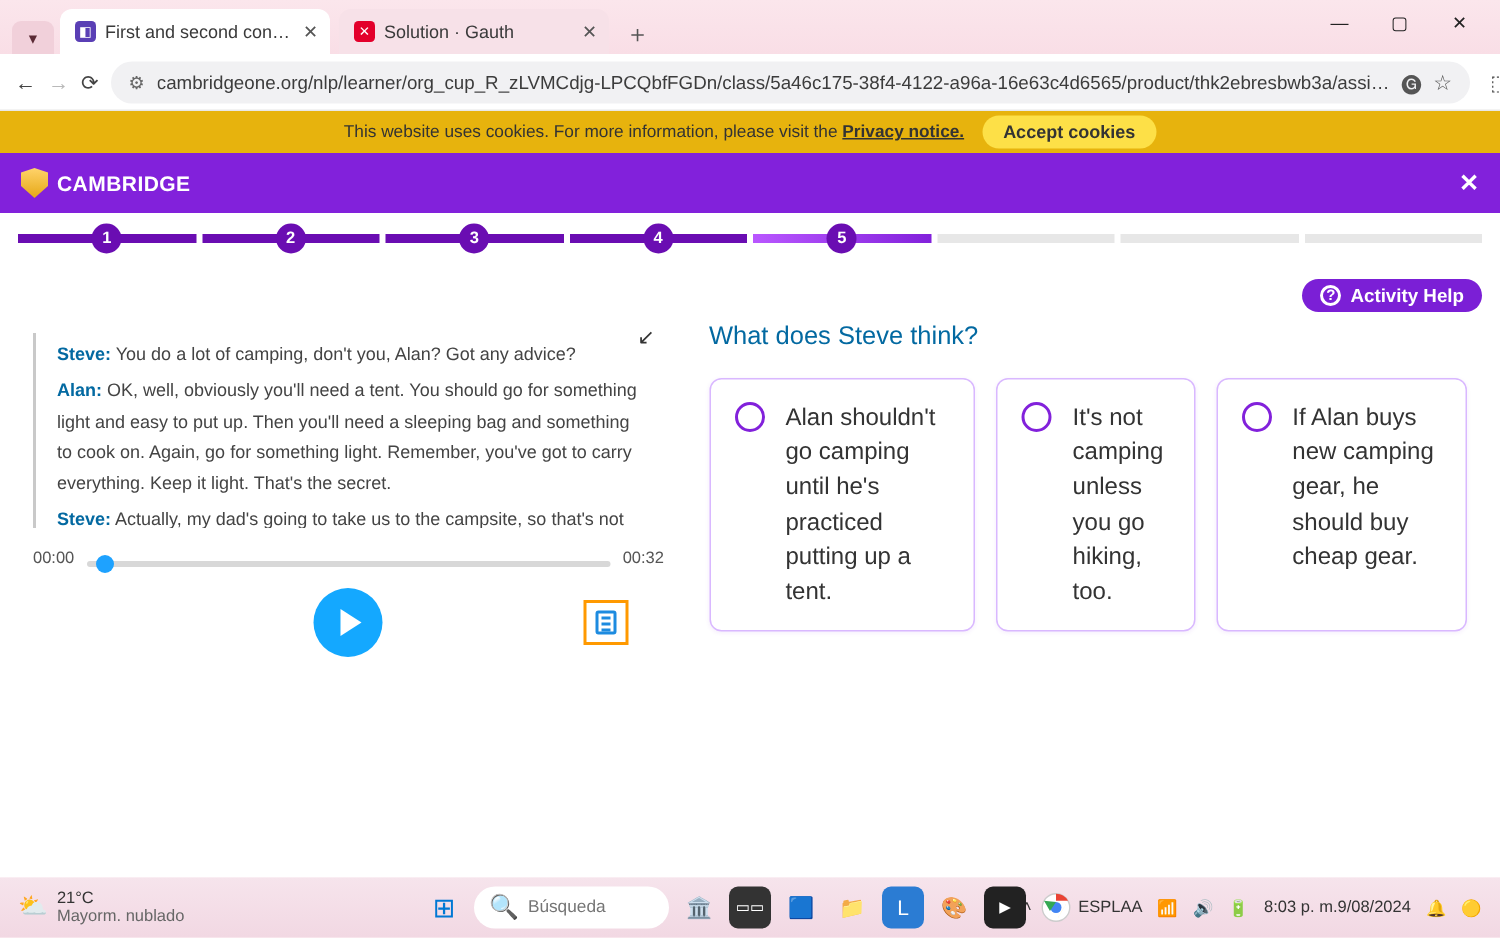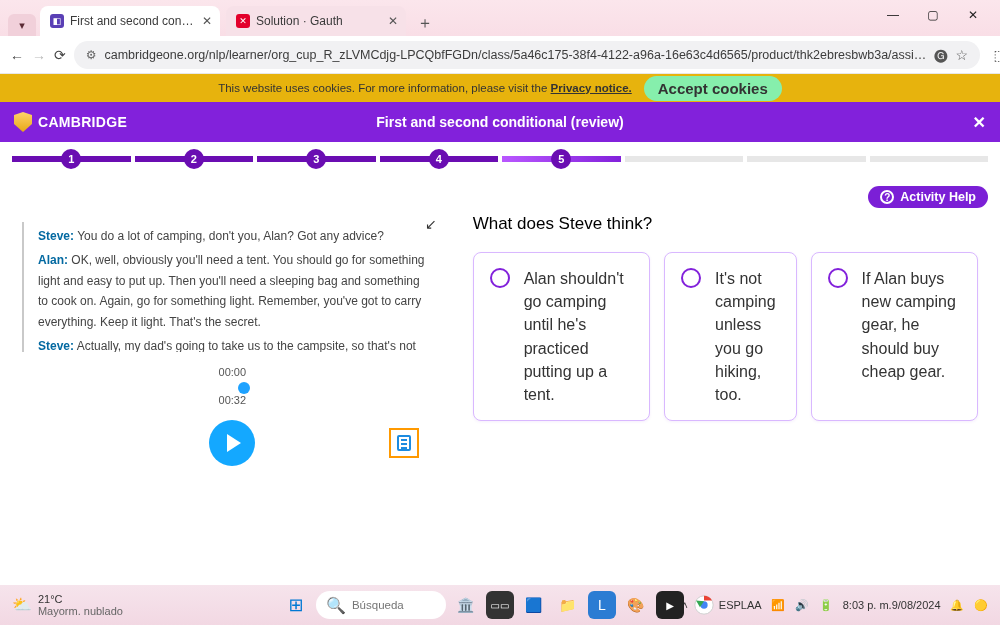--- a/index.html
+++ b/index.html
@@ -16,21 +16,21 @@
   .winbtns span { width:26px; height:22px; display:flex; align-items:center; justify-content:center; font-size:12px; color:#222;}
   .toolbar { height: 38px; background:#fff; display:flex; align-items:center; padding:0 10px; gap:8px; border-bottom:1px solid #e8e8e8;}
   .tbtn { width:24px; height:24px; display:flex; align-items:center; justify-content:center; color:#444; font-size:14px; border-radius:4px;}
   .tbtn.dis { color:#b9b9b9; }
   .omni { flex:1; height:28px; background:#f1f1f3; border-radius:14px; display:flex; align-items:center; padding:0 12px; gap:8px; }
   .omni .txt { font-size:12.5px; color:#3c3c3c; white-space:nowrap; overflow:hidden; text-overflow:ellipsis; flex:1;}
   .right-icons { display:flex; gap:10px; align-items:center; }
   .cookiebar { height:28px; background:#e7b30d; display:flex; align-items:center; justify-content:center; gap:12px;}
   .cookiebar .msg { font-size:11.5px; color:#333; }
   .cookiebar .msg .lnk { font-weight:700; text-decoration:underline; }
-  .cookiebar .btn { background:#86efac; border-radius:14px; padding:4px 14px; font-size:15px; color:#333; font-weight:600;}
+  .cookiebar .btn { background:#fde047; border-radius:14px; padding:4px 14px; font-size:12px; color:#333; font-weight:600;}
   .purplebar { height:40px; background:#8221db; display:flex; align-items:center; padding:12px 14px; color:#fff; position:relative;}
   .purplebar .brand { display:flex; align-items:center; gap:6px; font-weight:600; font-size:14px; letter-spacing:.3px;}
   .purplebar .brand .shield { width:18px; height:20px; background:linear-gradient(#ffd36b,#e6a816); clip-path: polygon(50% 0,100% 15%,100% 60%,50% 100%,0 60%,0 15%); position:relative;}
   .purplebar .title { position:absolute; left:0; right:0; text-align:center; font-size:14px; font-weight:700;}
   .purplebar .close { position:absolute; right:14px; font-size:16px; font-weight:700;}
   .progress { height:38px; background:#fff; position:relative; padding-top:14px; display:flex; gap:4px; padding-left:12px; padding-right:12px;}
   .seg { flex:1; height:6px; background:#e7e7e7; position:relative;}
   .seg.fill { background:#6a0db2; }
   .seg .node { position:absolute; left:50%; top:-7px; transform:translateX(-50%); width:20px; height:20px; border-radius:50%; background:#6a0db2; color:#fff; font-size:11px; font-weight:700; display:flex; align-items:center; justify-content:center;}
   .seg.current { background:linear-gradient(to right,#b957ff,#8221db);}
@@ -38,31 +38,31 @@
   .help { position:absolute; right:12px; top:6px; background:#7b1fd6; color:#fff; border-radius:14px; padding:4px 12px; font-size:12.5px; font-weight:600; display:flex; align-items:center; gap:6px;}
   .help .ic { width:14px;height:14px;border:2px solid #fff;border-radius:50%; display:flex;align-items:center;justify-content:center;font-size:10px;}
   .instr { text-align:center; font-size:22px; color:#444; padding-top:36px; font-weight:500;}
   .body { display:flex; padding:42px 22px 0 22px; gap:30px;}
   .left { width:44%; position:relative;}
   .left .collapse { position:absolute; right:6px; top:-6px; font-size:14px; color:#333;}
   .transcript { border-left:2px solid #c9c9c9; padding:4px 10px 4px 14px; font-size:12px; color:#444; line-height:1.7; max-height:130px; overflow:hidden;}
   .transcript .line { margin-bottom:4px;}
   .transcript b { font-weight:700; color:#0369a1;}
   .player { margin-top:14px;}
-  .track { display:flex; align-items:center; gap:8px; font-size:11px; color:#555;flex-direction:column;}
+  .track { display:flex; align-items:flex-end; gap:8px; font-size:11px; color:#555;}
   .bar { flex:1; height:4px; background:#d8d8d8; border-radius:2px; position:relative;}
   .bar .knob { position:absolute; left:6px; top:-4px; width:12px; height:12px; background:#1ea2ff; border-radius:50%;}
   .controls { display:flex; align-items:center; justify-content:center; margin-top:14px; position:relative;}
   .playbtn { width:46px; height:46px; border-radius:50%; background:#14a8ff; display:flex; align-items:center; justify-content:center;}
   .playbtn .tri { width:0;height:0;border-left:14px solid #fff;border-top:9px solid transparent;border-bottom:9px solid transparent; margin-left:3px;}
   .tsbtn { position:absolute; right:24px; width:30px; height:30px; border:2px solid #ff9900; display:flex; align-items:center; justify-content:center; color:#1d8be0;}
   .tsbtn .doc { width:14px; height:16px; border:2px solid #1d8be0; border-radius:2px; position:relative;}
   .tsbtn .doc::before{content:"";position:absolute;left:2px;top:2px;right:2px;height:2px;background:#1d8be0;box-shadow:0 4px 0 #1d8be0,0 8px 0 #1d8be0;}
   .right { flex:1; }
-  .q { font-size:17px; color:#000000; margin-bottom:18px; margin-top:-8px; font-weight:500;}
+  .q { font-size:17px; color:#0369a1; margin-bottom:18px; margin-top:-8px; font-weight:500;}
   .opts { display:flex; gap:14px;}
   .opt { border:1px solid #d9b8ff; background:#fff; border-radius:8px; padding:14px 16px; display:flex; gap:14px; align-items:flex-start; box-shadow:0 1px 3px rgba(130,33,219,.08);}
   .opt .radio { width:20px; height:20px; border:2.5px solid #8221db; border-radius:50%; flex-shrink:0; margin-top:1px;}
   .opt .otxt { font-size:16px; color:#333; line-height:1.45;}
   .taskbar { position:absolute; bottom:0; left:0; right:0; height:40px; background:linear-gradient(#f6e4ec,#f2d8e3); display:flex; align-items:center; padding:0 12px; gap:8px;}
   .weather { display:flex; align-items:center; gap:6px; font-size:11px; color:#333; line-height:1.1;}
   .weather .ic { font-size:16px;}
   .centerapps { position:absolute; left:50%; transform:translateX(-50%); display:flex; align-items:center; gap:6px;}
   .app { width:28px; height:28px; border-radius:6px; display:flex; align-items:center; justify-content:center; font-size:14px;}
   .search { height:28px; background:#fff; border-radius:14px; display:flex; align-items:center; padding:0 10px; gap:6px; width:130px;}
@@ -115,21 +115,20 @@
     <span>This website uses cookies. For more information, please visit the </span><span class="lnk">Privacy notice.</span>
   </span>
   <span class="btn">Accept cookies</span>
 </div>
 
 <div class="purplebar">
   <div class="brand">
     <span class="shield"></span>
     <span>CAMBRIDGE</span>
   </div>
-  <div class="title">First and second conditional (review)</div>
   <div class="close">✕</div>
 </div>
 
 <div class="progress">
   <div class="seg fill">
       <span class="node">1</span>
     </div>
   <div class="seg fill">
       <span class="node">2</span>
     </div>

